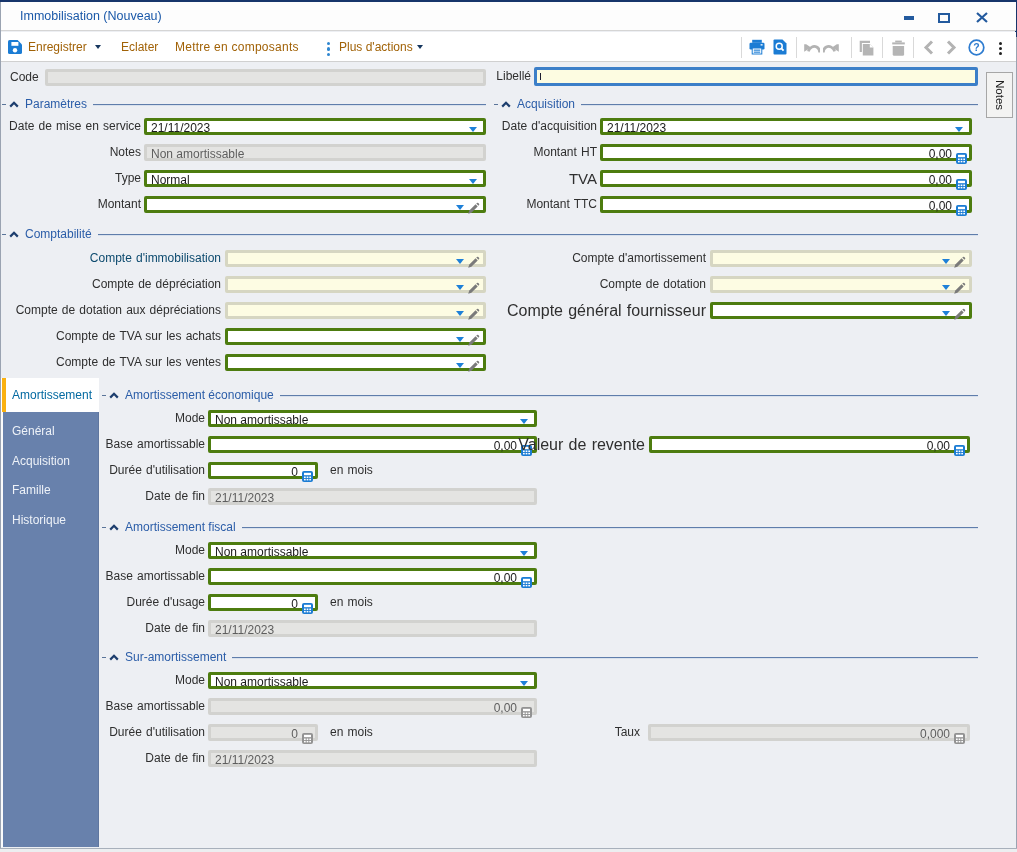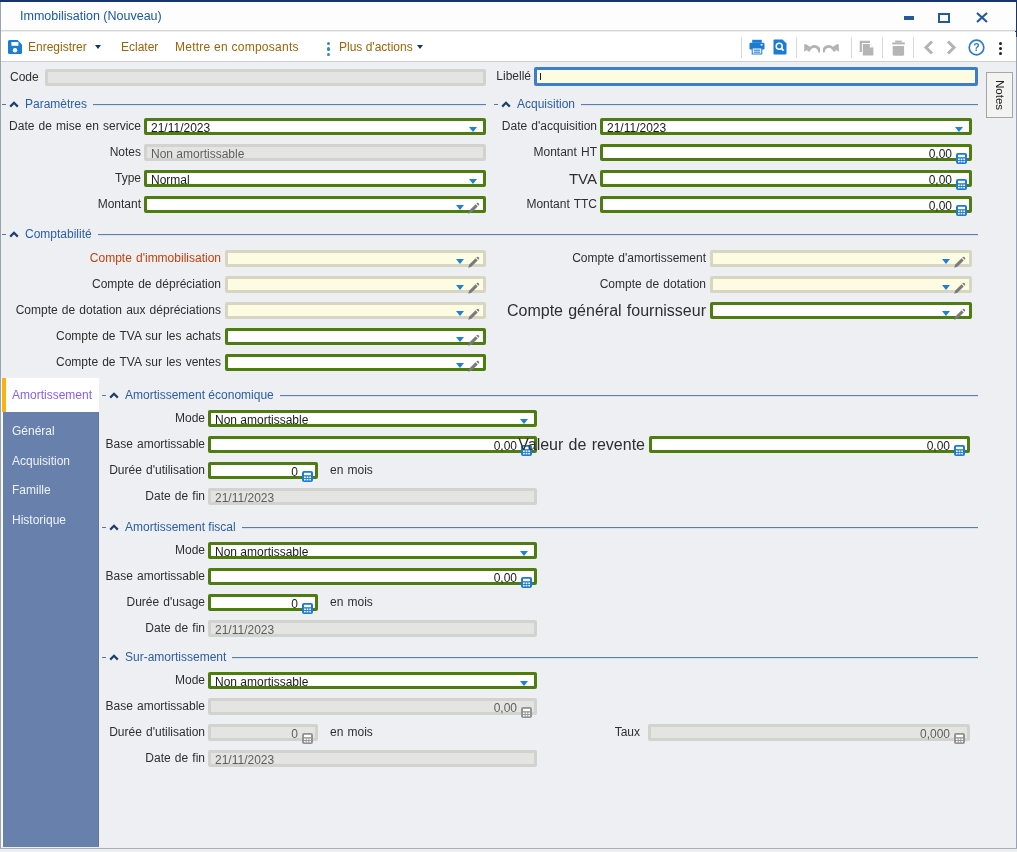--- a/index.html
+++ b/index.html
@@ -196,21 +196,21 @@
       </svg></span>
   </div>
 <div class="gh" style="left:2px;top:227px;width:976px">
     <span class="gd"></span>
     <svg class="gc" width="10" height="7" viewBox="0 0 10 7">
       <path d="M1.2 5.6 L5 1.8 L8.8 5.6" fill="none" stroke="#1d3e6e" stroke-width="2.2"></path>
     </svg>
     <span class="gt">Comptabilité</span>
     <span class="gl"></span>
   </div>
-<div class="lb" style="right:796px;top:250px;height:17px;line-height:17px;font-size:12px;color:#c2410c">Compte d'immobilisation</div>
+<div class="lb" style="right:796px;top:250px;height:17px;line-height:17px;font-size:12px;color:#0c4a6e">Compte d'immobilisation</div>
 <div class="bx yel" style="left:225px;top:250px;width:261px;height:17px">
     <span class="ar" style="right:19px"></span>
     <span class="ic" style="right:3px;top:2px"><svg width="13" height="13" viewBox="0 0 13 13">
         <path d="M1.2 11.8 L2.3 8.6 L8.6 2.3 L10.7 4.4 L4.4 10.7 Z" fill="#7a7a7a"></path>
         <path d="M9.3 1.6 L9.9 1 Q10.6 0.4 11.3 1 L12 1.7 Q12.6 2.4 12 3.1 L11.4 3.7 Z" fill="#7a7a7a"></path>
       </svg></span>
   </div>
 <div class="lb" style="right:796px;top:276px;height:17px;line-height:17px;font-size:12px;color:#2f2f2f">Compte de dépréciation</div>
 <div class="bx yel" style="left:225px;top:276px;width:261px;height:17px">
     <span class="ar" style="right:19px"></span>
@@ -265,21 +265,21 @@
     <span class="ic" style="right:3px;top:2px"><svg width="13" height="13" viewBox="0 0 13 13">
         <path d="M1.2 11.8 L2.3 8.6 L8.6 2.3 L10.7 4.4 L4.4 10.7 Z" fill="#7a7a7a"></path>
         <path d="M9.3 1.6 L9.9 1 Q10.6 0.4 11.3 1 L12 1.7 Q12.6 2.4 12 3.1 L11.4 3.7 Z" fill="#7a7a7a"></path>
       </svg></span>
   </div>
 <div style="position:absolute;left:1px;top:378px;width:1.5px;height:469px;background:#fafbfc"></div>
 <div style="position:absolute;left:2.5px;top:378px;width:95px;height:469px;background:#6881ac"></div>
 <div style="position:absolute;left:97.5px;top:412px;width:1.5px;height:435px;background:#5f769f"></div>
 <div style="position:absolute;left:1px;top:378px;width:98px;height:34px;background:#fff"></div>
 <div style="position:absolute;left:2px;top:378px;width:4px;height:34px;background:#fbb110"></div>
-<div style="position:absolute;left:12px;top:378px;height:34px;line-height:34px;font-size:12px;color:#8b5cf6">Amortissement</div>
+<div style="position:absolute;left:12px;top:378px;height:34px;line-height:34px;font-size:12px;color:#0369a1">Amortissement</div>
 <div style="position:absolute;left:12px;top:424px;font-size:12px;color:#eef2f8">Général</div>
 <div style="position:absolute;left:12px;top:453.5px;font-size:12px;color:#eef2f8">Acquisition</div>
 <div style="position:absolute;left:12px;top:483px;font-size:12px;color:#eef2f8">Famille</div>
 <div style="position:absolute;left:12px;top:512.5px;font-size:12px;color:#eef2f8">Historique</div>
 <div class="gh" style="left:102px;top:388px;width:876px">
     <span class="gd"></span>
     <svg class="gc" width="10" height="7" viewBox="0 0 10 7">
       <path d="M1.2 5.6 L5 1.8 L8.8 5.6" fill="none" stroke="#1d3e6e" stroke-width="2.2"></path>
     </svg>
     <span class="gt">Amortissement économique</span>

